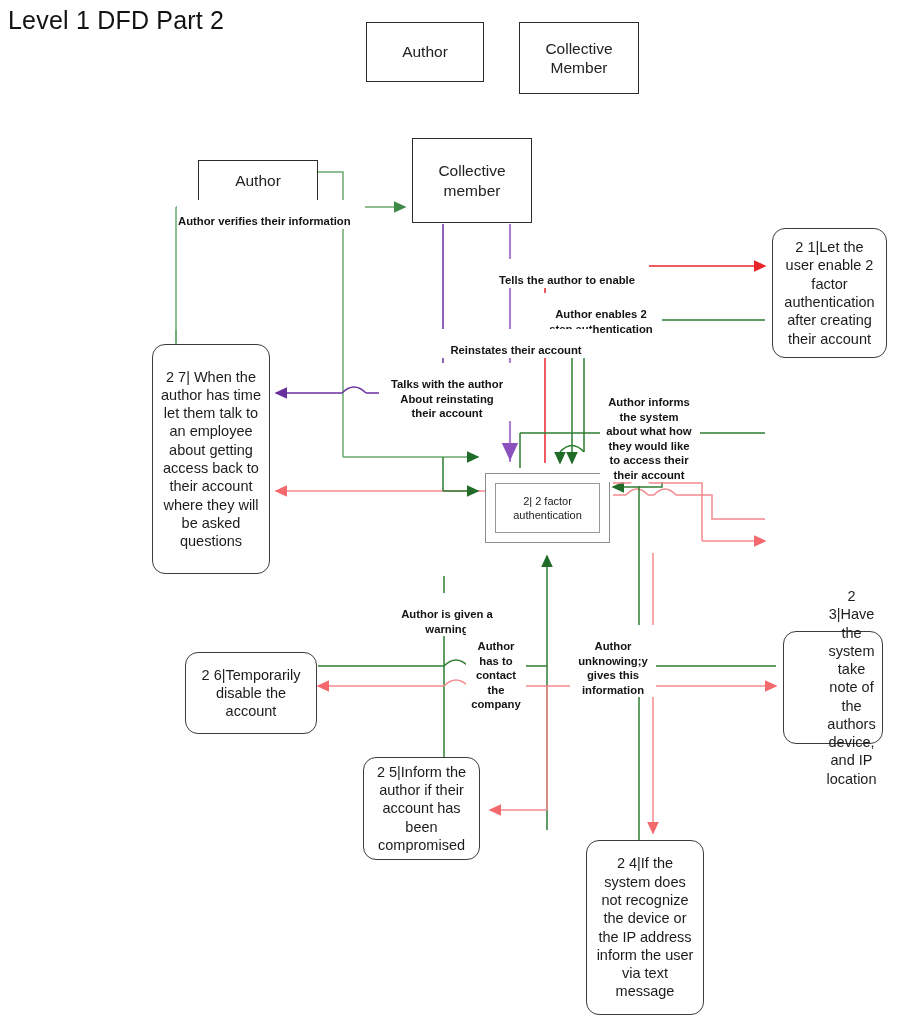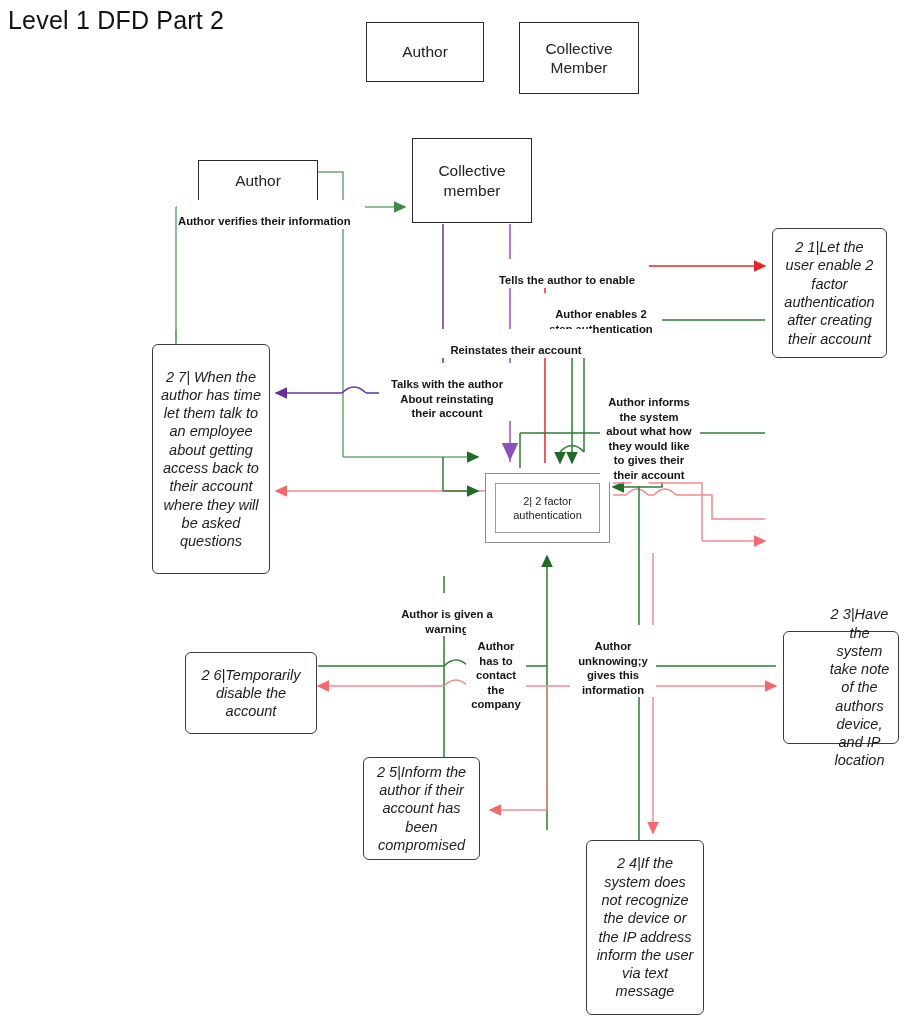--- a/index.html
+++ b/index.html
@@ -16,23 +16,23 @@
           text-align:center;font-size:15.5px;line-height:1.25;color:#222;padding:2px 4px;}
 
   .process{position:absolute;box-sizing:border-box;border:1.4px solid #8c8c8c;
            background:#fff;padding:9px;}
   .process .inner{box-sizing:border-box;width:100%;height:100%;
            border:1.3px solid #9a9a9a;display:flex;align-items:center;
            justify-content:center;text-align:center;font-size:11px;
            line-height:1.3;color:#222;padding:3px;}
 
   .store{position:absolute;box-sizing:border-box;border:1.3px solid #3c3c3c;
-         border-radius:6px;background:#fff;display:flex;align-items:center;
+         border-radius:13px;background:#fff;display:flex;align-items:center;
          justify-content:center;text-align:center;font-size:14.5px;
-         line-height:1.26;color:#1c1c1c;padding:5px 7px;font-style:italic;}
+         line-height:1.26;color:#1c1c1c;padding:5px 7px;}
 
   .flowlabel{position:absolute;font-size:11.3px;font-weight:700;color:#141414;
              line-height:1.28;text-align:center;white-space:pre-line;
              background:#fff;padding:0 1px;}
 </style>
 </head>
 <body>
 
 <div id="canvas">
 
@@ -211,21 +211,21 @@
       <span>2| 2 factor
 authentication</span>
     </div>
   </div>
 
   <div class="store" style="left:772px;top:228px;width:115px;height:130px;">
     <span>2 1|Let the user enable 2 factor authentication after creating their account</span>
   </div>
 
 
-  <div class="store" style="left:783px;top:631px;width:116px;height:113px;padding-left:44px;">
+  <div class="store" style="left:783px;top:631px;width:100px;height:113px;padding-left:44px;">
     <span>2 3|Have the system take note of the authors device, and IP location</span>
   </div>
 
   <div class="store" style="left:586px;top:840px;width:118px;height:175px;">
     <span>2 4|If the system does not recognize the device or the IP address inform the user via text message</span>
   </div>
 
   <div class="store" style="left:363px;top:757px;width:117px;height:103px;">
     <span>2 5|Inform the author if their account has been compromised</span>
   </div>
@@ -259,21 +259,21 @@
     <span>Talks with the author
 About reinstating
 their account</span>
   </div>
 
   <div class="flowlabel" style="left:600px;top:381px;width:96px;">
     <span>Author informs
 the system
 about what how
 they would like
-to gives their
+to access their
 their account</span>
   </div>
 
   <div class="flowlabel" style="left:390px;top:593px;width:112px;">
     <span>Author is given a
 warning</span>
   </div>
 
   <div class="flowlabel" style="left:466px;top:625px;width:58px;">
     <span>Author

